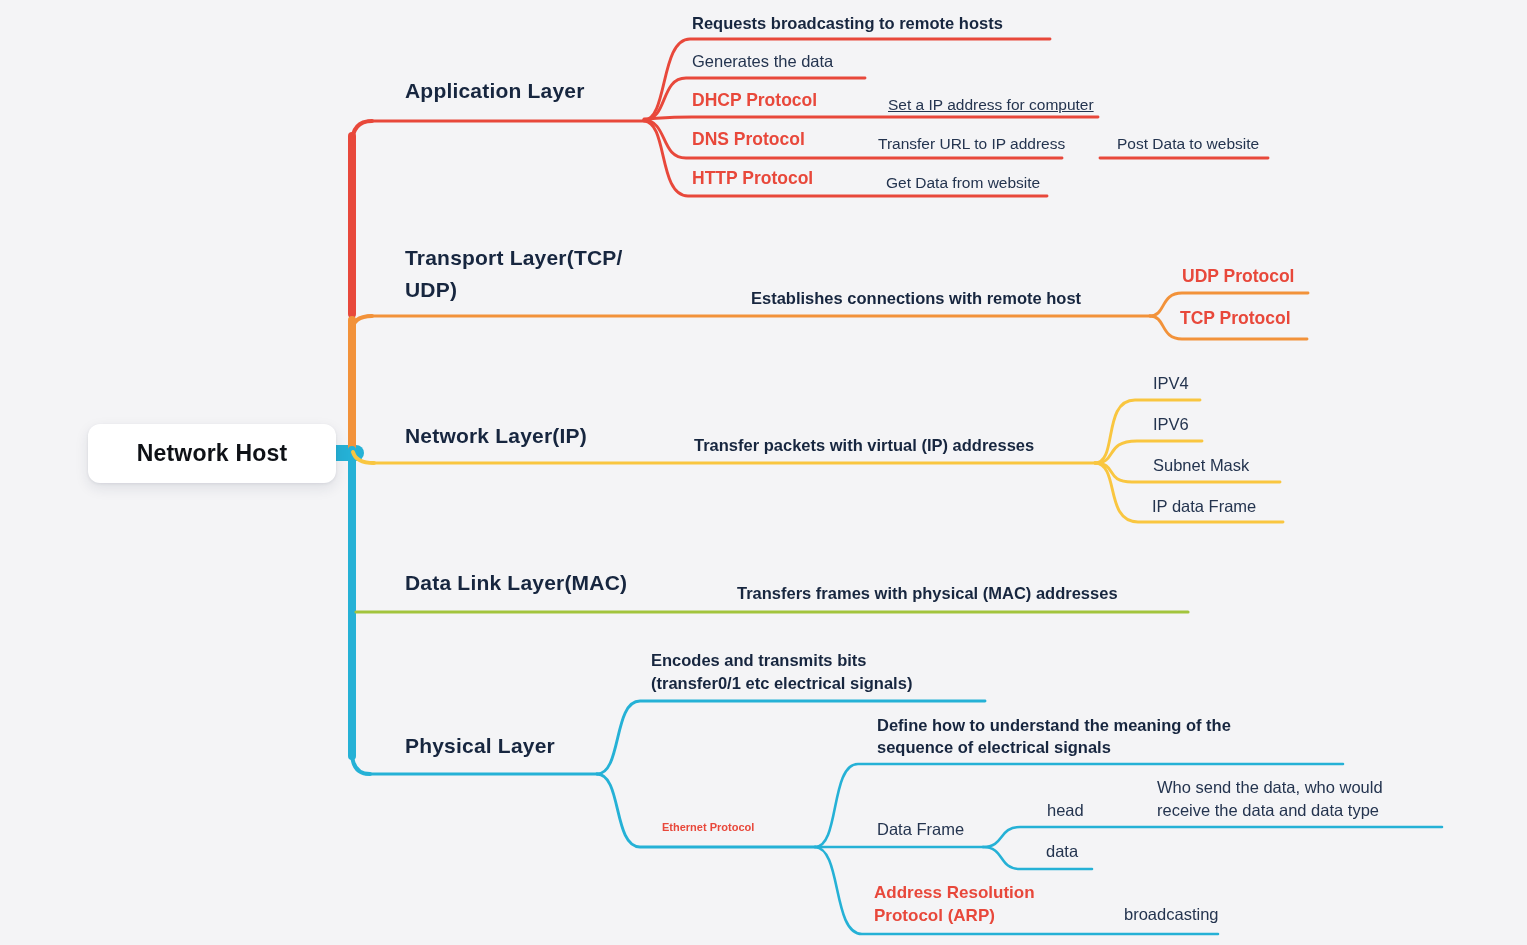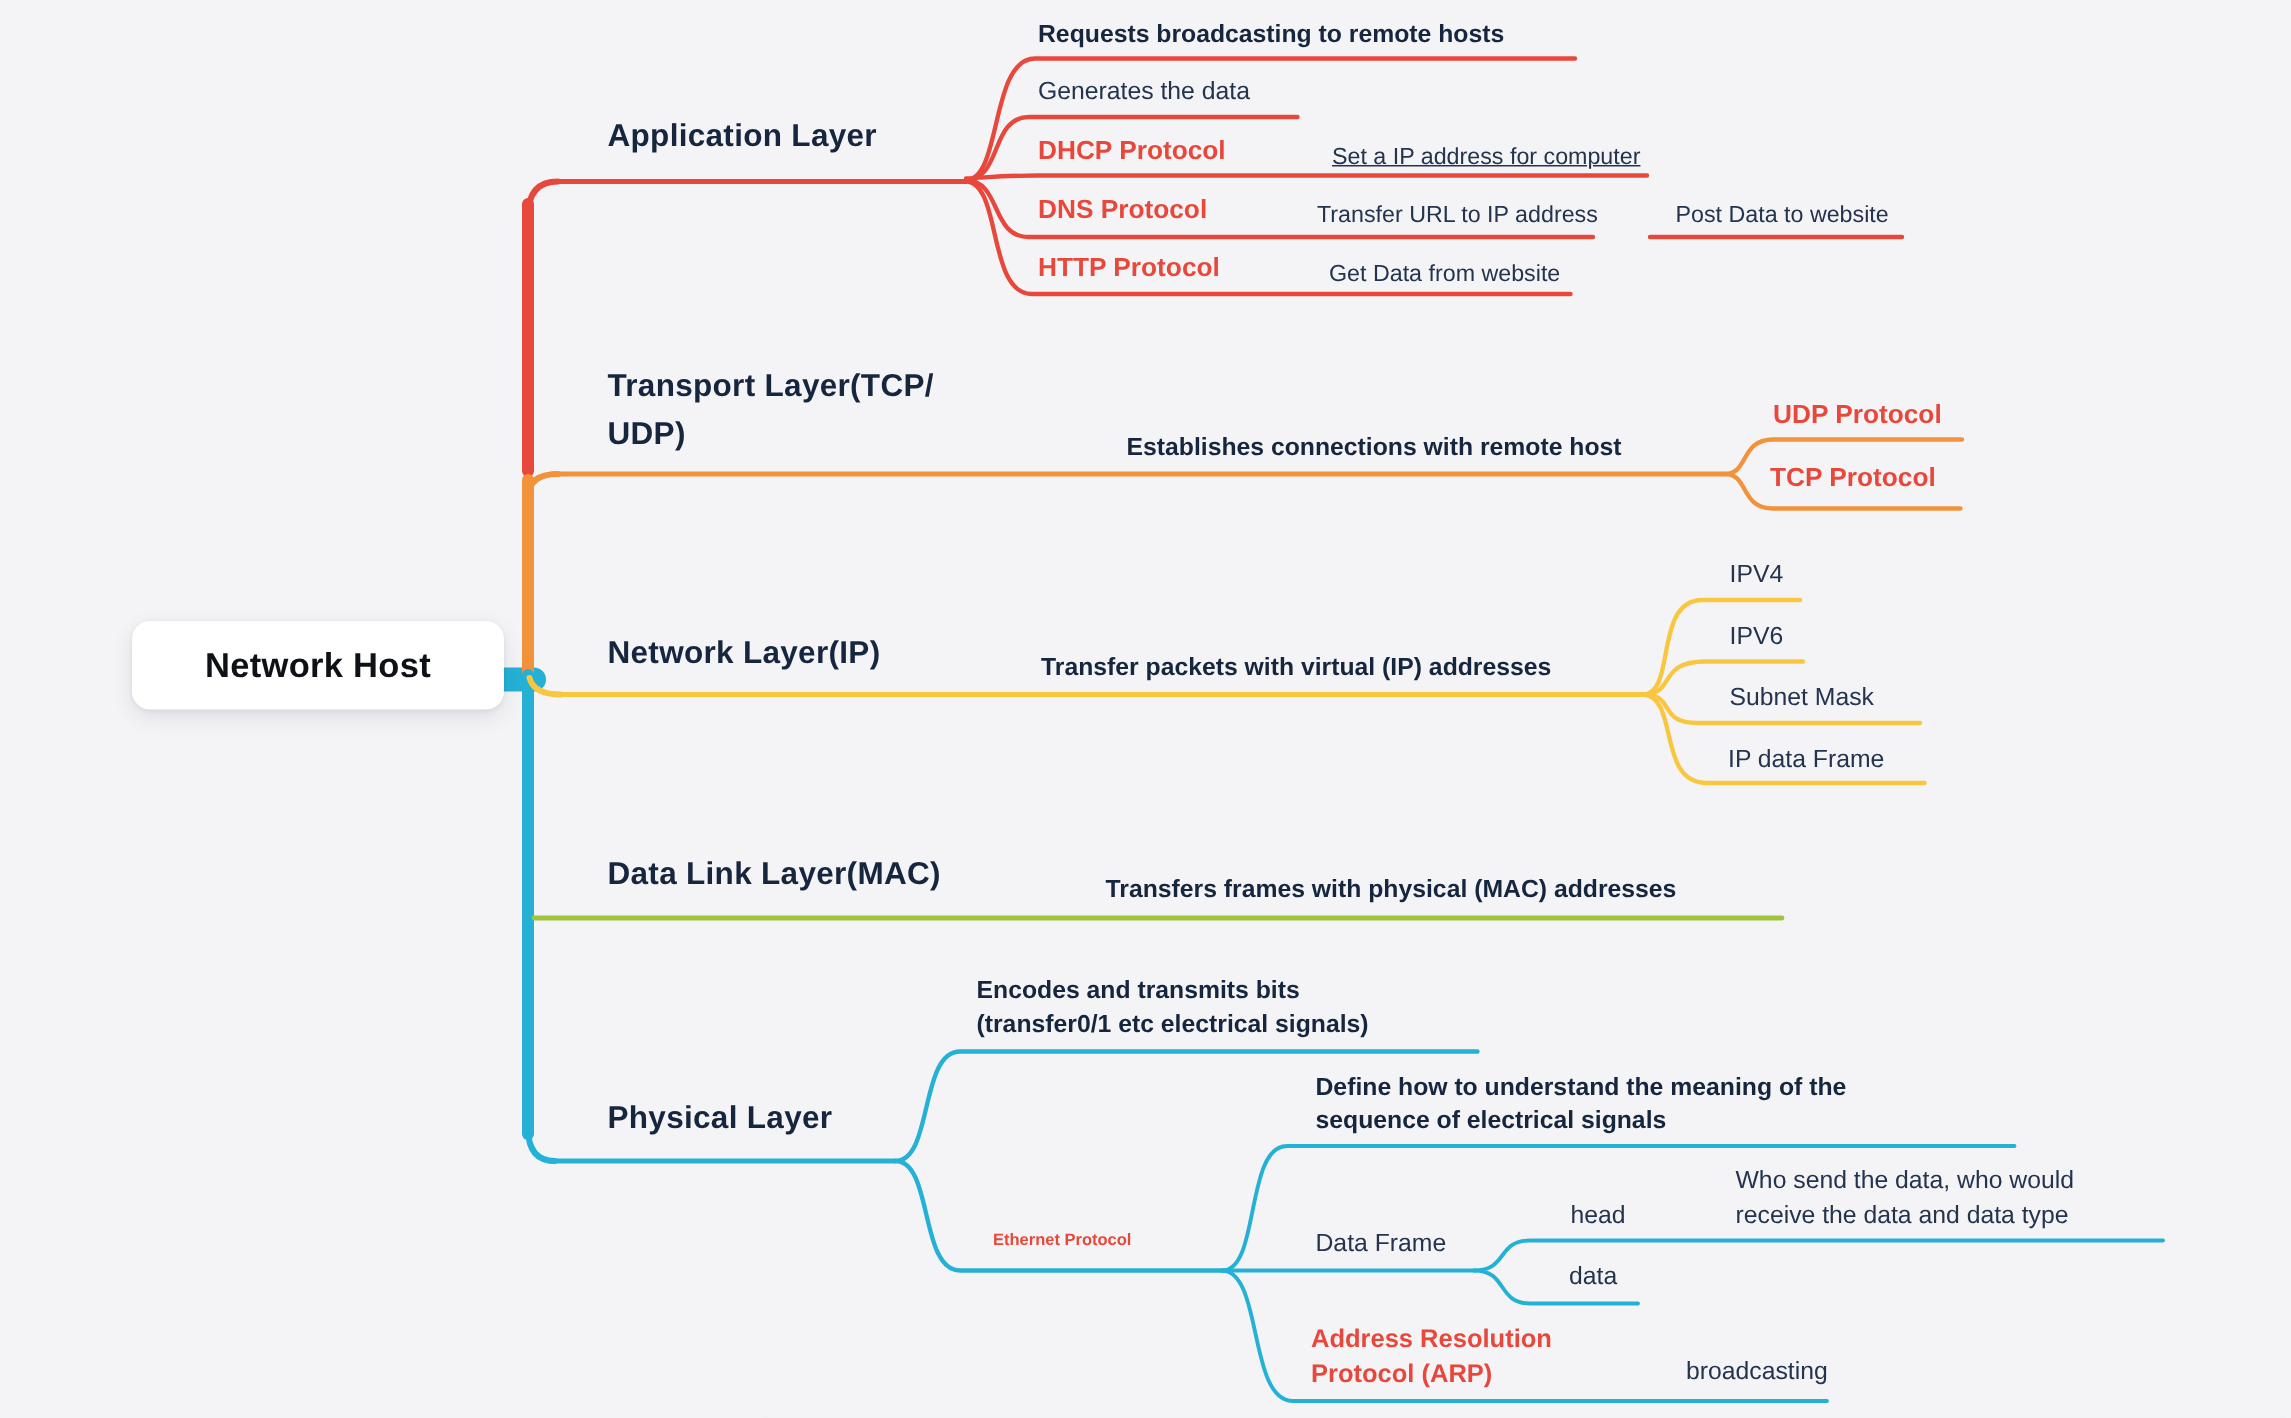--- a/index.html
+++ b/index.html
@@ -27,21 +27,21 @@
     position:absolute;z-index:2;white-space:pre-line;line-height:1.25;
     cursor:default;
   }
   .layer{font-size:21px;font-weight:700;color:var(--c-text_primary);letter-spacing:0.2px;}
   .l2bold{font-size:16.5px;font-weight:700;color:var(--c-text_primary);}
   .proto{font-size:17.5px;font-weight:700;color:var(--c-protocol_red);}
   .plain{font-size:16.5px;font-weight:400;color:var(--c-text_secondary);}
   .desc{font-size:15.5px;font-weight:400;color:var(--c-text_secondary);}
 
   .root-node{
-    position:absolute;z-index:3;left:88px;top:414px;width:248px;height:59px;
+    position:absolute;z-index:3;left:88px;top:424px;width:248px;height:59px;
     background:var(--c-node_bg);border-radius:12px;
     box-shadow:0 5px 14px rgba(30,40,70,0.10), 0 1px 3px rgba(30,40,70,0.08);
     display:flex;align-items:center;justify-content:center;
   }
   .root-node span{
     font-size:23px;font-weight:700;color:var(--c-root_text);letter-spacing:0.2px;
   }
 </style>
 </head>
 <body>

